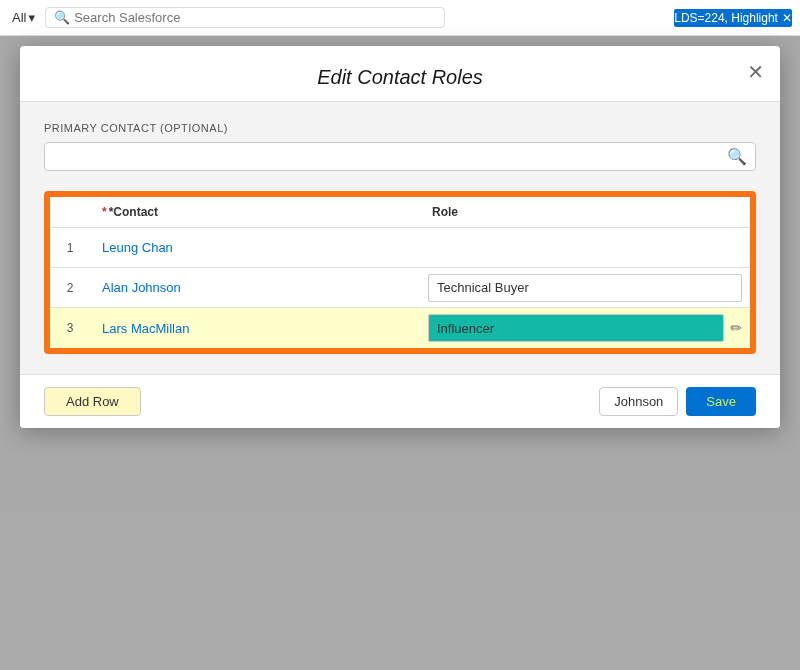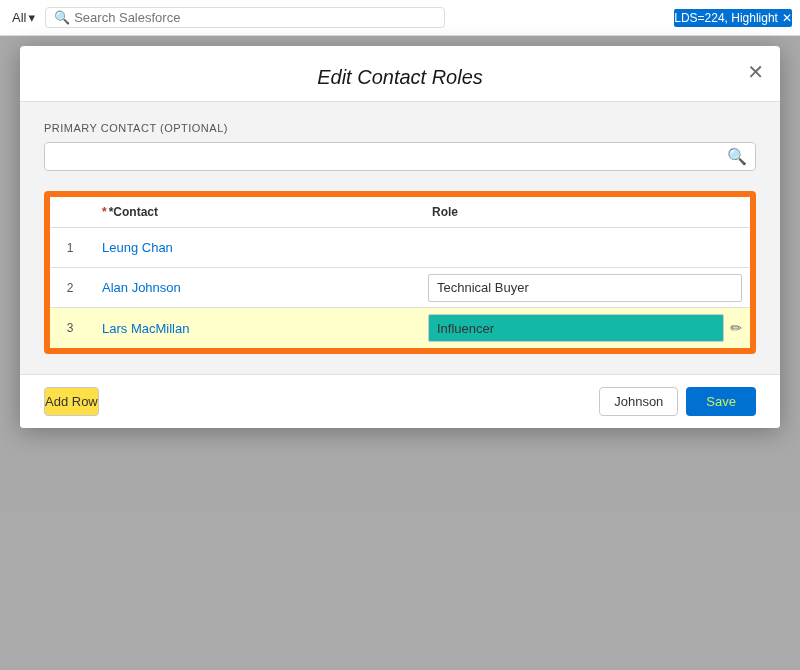--- a/index.html
+++ b/index.html
@@ -221,23 +221,23 @@
     .modal-footer {
       padding: 12px 24px;
       display: flex;
       align-items: center;
       justify-content: space-between;
       border-top: 1px solid #e0e0e0;
       background: #fff;
     }
     .btn-add-row {
       border: 1px solid #c9c9c9;
-      background: #fde047;
-      border-radius: 4px;
-      padding: 6px 0;
+      background: #fef9c3;
+      border-radius: 4px;
+      padding: 6px 21px;
       font-size: 13px;
       color: #333;
       cursor: pointer;
     }
 
     .footer-right {
       display: flex;
       gap: 8px;
     }
     .btn-cancel {

